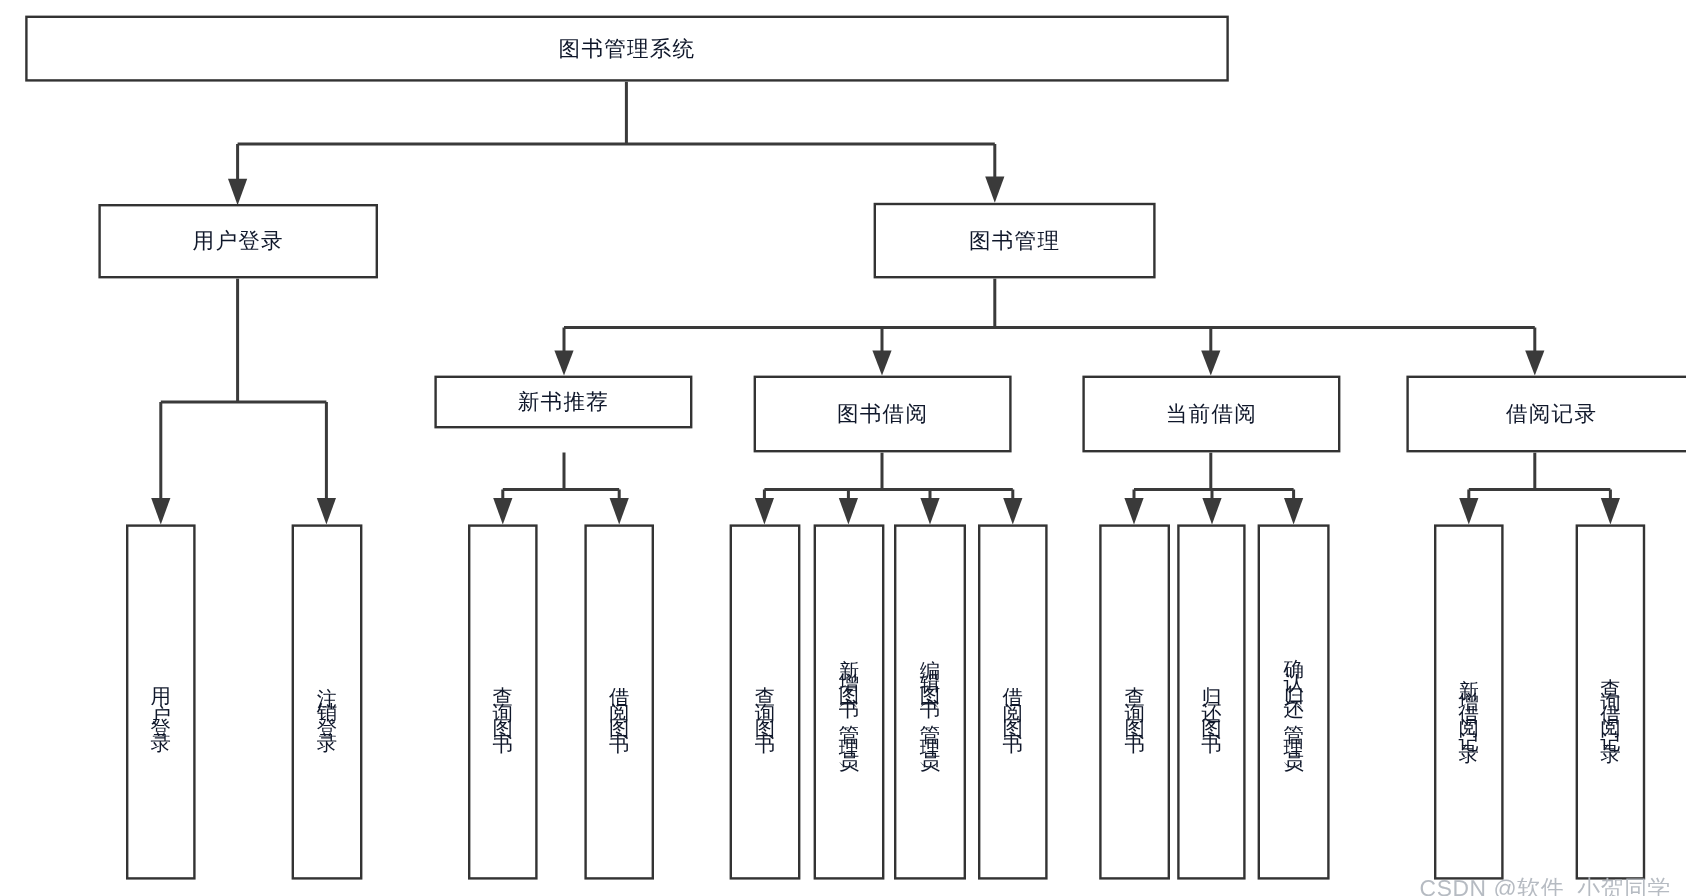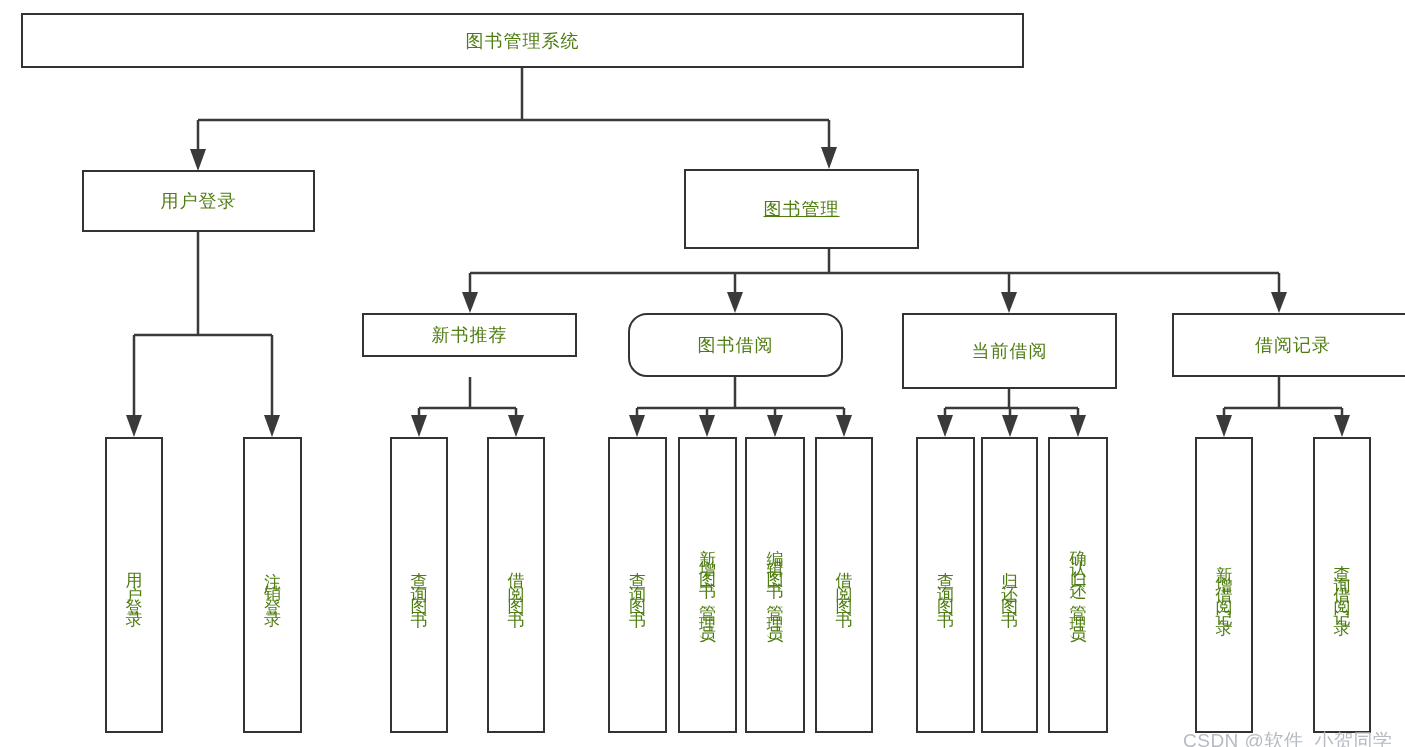--- a/index.html
+++ b/index.html
@@ -17,21 +17,21 @@
     width: 1405px; height: 747px;
   }
   .box {
     position: absolute;
     box-sizing: border-box;
     background: #ffffff;
     border: 2.5px solid #333333;
     display: flex;
     align-items: center;
     justify-content: center;
-    color: #4d7c0f;
+    color: #0f172a;
     z-index: 2;
   }
   .hbox { font-size: 18px; letter-spacing: 1px; }
   .vbox span {
     writing-mode: vertical-rl;
     text-orientation: mixed;
     font-size: 17px;
     letter-spacing: 13px;
     white-space: nowrap;
   }
@@ -85,31 +85,31 @@
     </g>
   </svg>
 
   <div class="box hbox" style="left:21px; top:13px; width:1003px; height:55px;">
     <span>图书管理系统</span>
   </div>
 
   <div class="box hbox" style="left:82px; top:170px; width:233px; height:62px;">
     <span>用户登录</span>
   </div>
-  <div class="box hbox" style="left:684px; top:169px; width:235px; height:80px;text-decoration:underline;">
+  <div class="box hbox" style="left:728px; top:169px; width:235px; height:63px;">
     <span>图书管理</span>
   </div>
 
   <div class="box hbox" style="left:362px; top:313px; width:215px; height:44px;">
     <span>新书推荐</span>
   </div>
-  <div class="box hbox" style="left:628px; top:313px; width:215px; height:64px;border-radius:19px;">
+  <div class="box hbox" style="left:628px; top:313px; width:215px; height:64px;">
     <span>图书借阅</span>
   </div>
-  <div class="box hbox" style="left:902px; top:313px; width:215px; height:76px;">
+  <div class="box hbox" style="left:902px; top:313px; width:215px; height:64px;">
     <span>当前借阅</span>
   </div>
   <div class="box hbox" style="left:1172px; top:313px; width:242px; height:64px;">
     <span>借阅记录</span>
   </div>
 
   <div class="box vbox" style="left:105px; top:437px; width:58px; height:296px;">
     <span>用户登录</span>
   </div>
   <div class="box vbox" style="left:243px; top:437px; width:59px; height:296px;">

